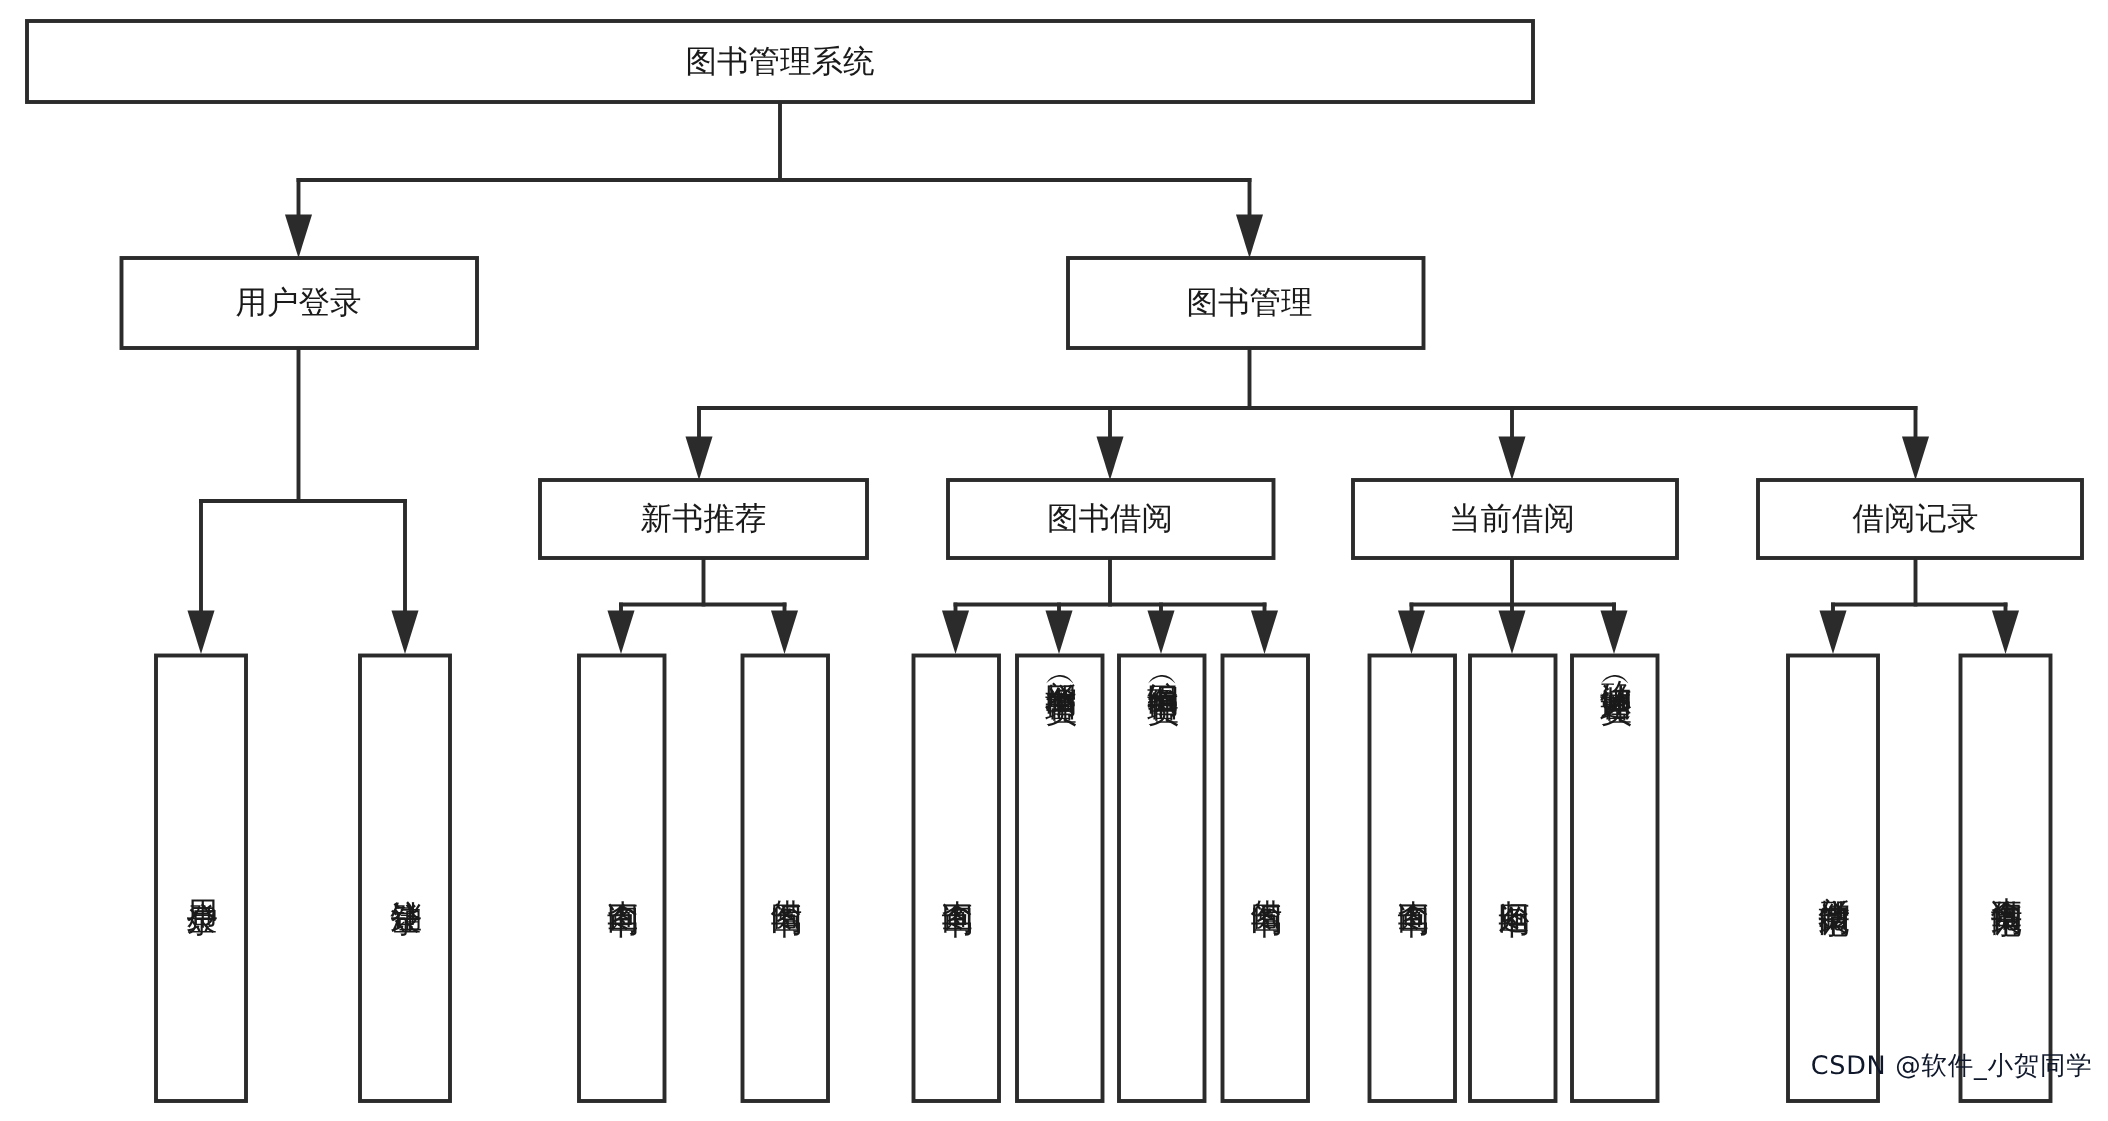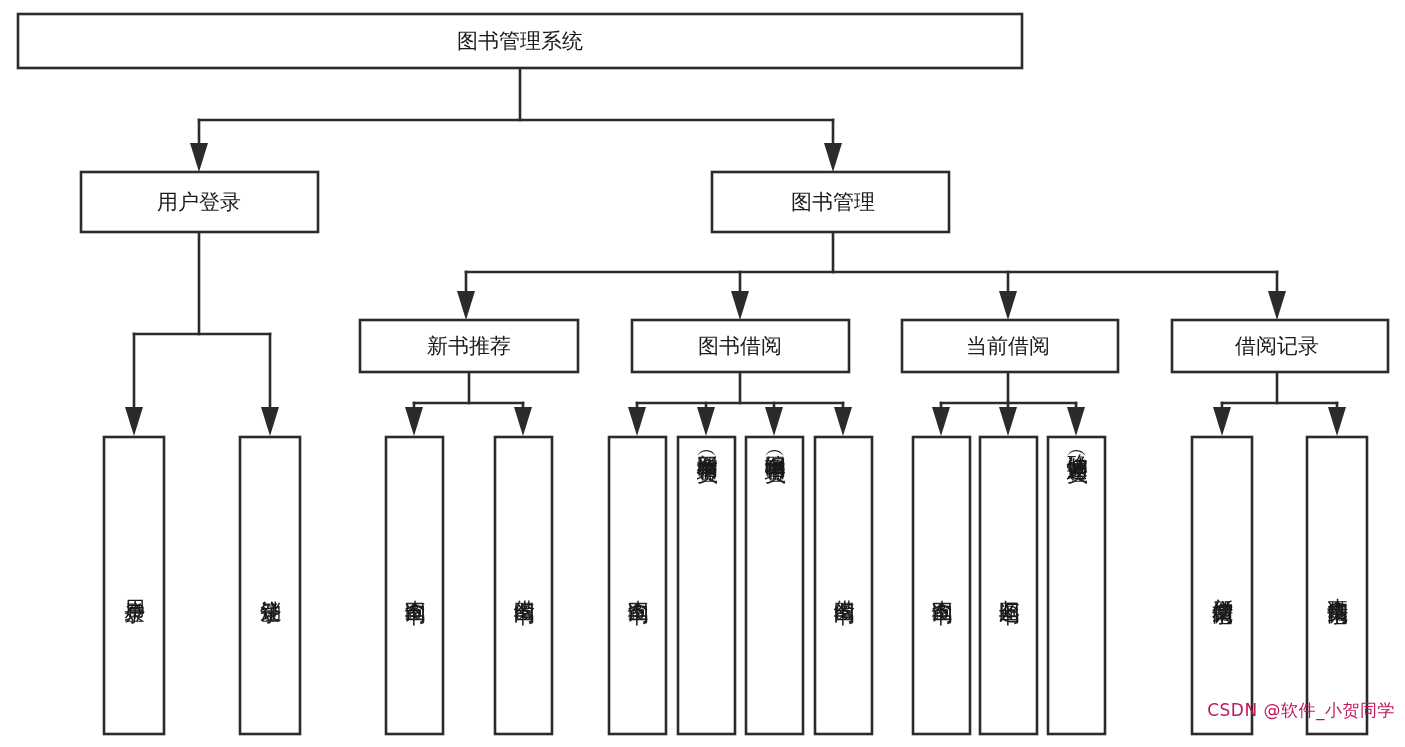--- a/index.html
+++ b/index.html
@@ -65,21 +65,21 @@
     color: #1a1a1a;
     white-space: nowrap;
     text-align: center;
   }
   #watermark {
     position: absolute;
     right: 10px;
     bottom: 4px;
     font-family: "DejaVu Sans", "Liberation Sans", sans-serif;
     font-size: 17px;
-    color: #be185d;
+    color: #0f172a;
     white-space: nowrap;
     letter-spacing: 0.5px;
     margin-top: 36px;
   }
 </style>
 </head>
 <body>
 
 <div id="diagram-root">
 

